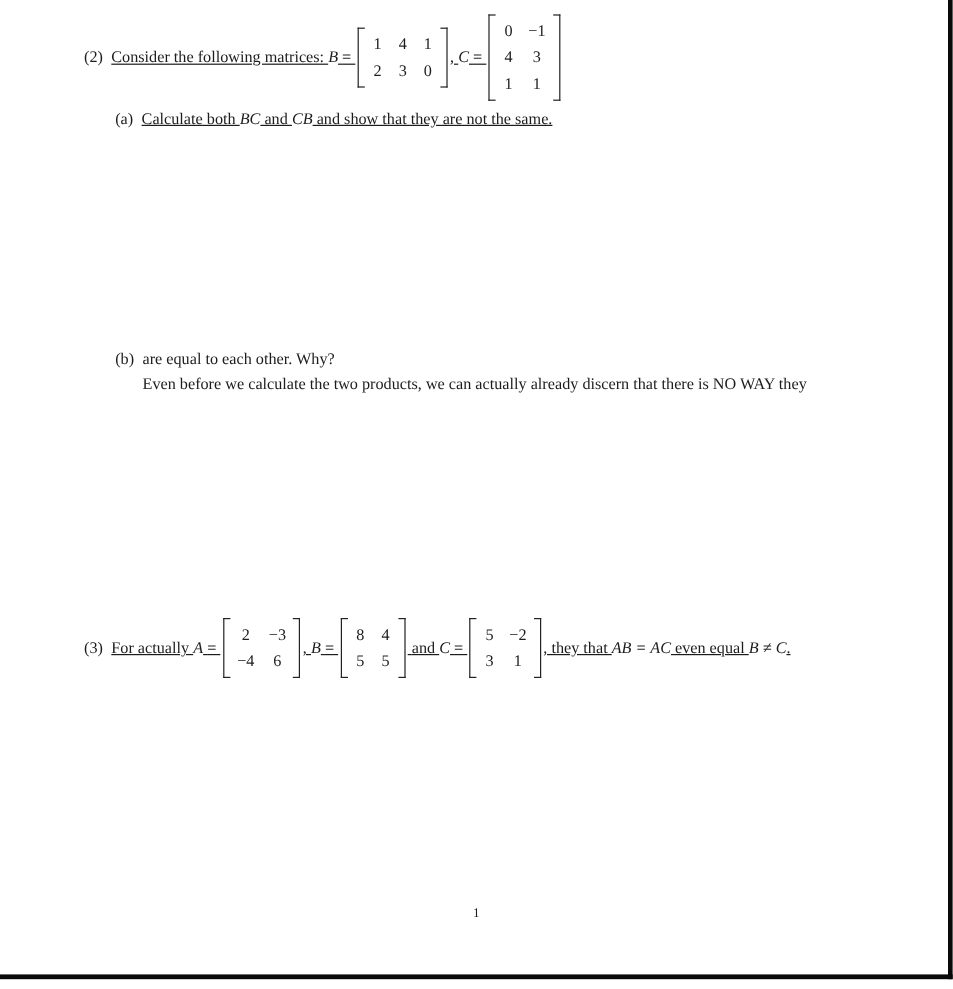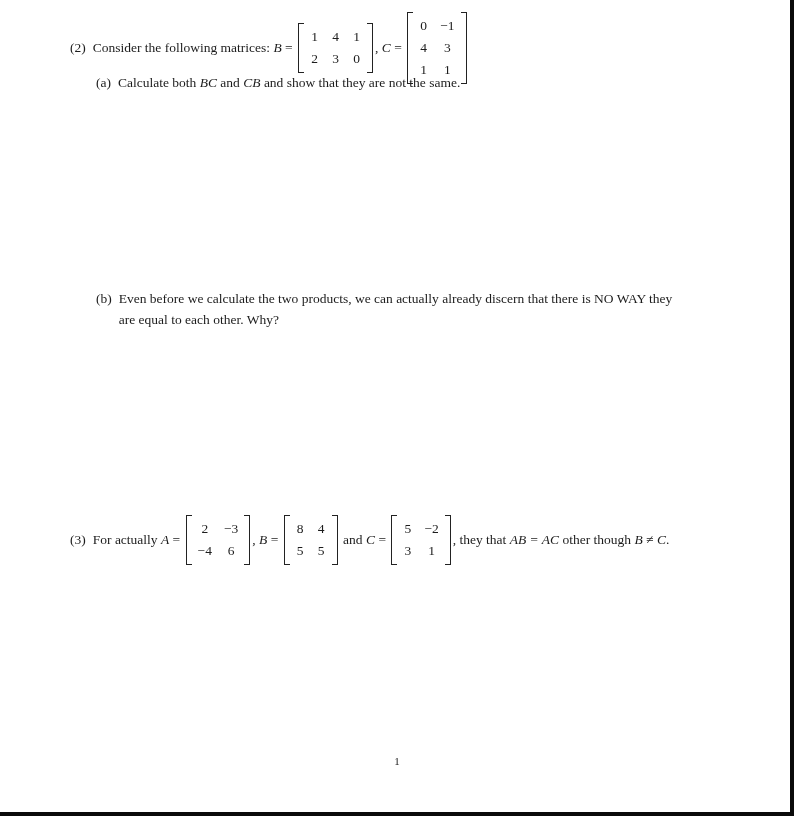--- a/index.html
+++ b/index.html
@@ -8,27 +8,27 @@
     position:relative;
     background:#ffffff;
     font-family:"Liberation Serif", serif;
     color:#1c1c1c;
     font-size:13.5px;
     overflow:hidden;
   }
   .edge-right { position:absolute; top:0; right:0; width:4px; height:816px; background:#0a0a0a; }
   .edge-bottom { position:absolute; left:0; top:812px; width:100%; height:4px; background:#0a0a0a; }
 
-  .seg { white-space:pre-wrap; }
+  .seg { white-space:pre-wrap;text-decoration:underline; }
   .it { font-style:italic; white-space:pre-wrap; }
   .plabel { margin-right:7px; white-space:pre; }
 
   
   .prob2-row { position:absolute; left:70px; top:12px; display:flex; align-items:center; }
-  .part-a    { position:absolute; left:96px; top:72px; line-height:21px; }
+  .part-a    { position:absolute; left:96px; top:88px; line-height:21px; }
   .part-b    { position:absolute; left:96px; top:288px; display:flex; align-items:flex-start; line-height:21px; }
   .prob3-row { position:absolute; left:70px; top:515px; display:flex; align-items:center; }
   .page-num  { position:absolute; left:0; top:755px; width:100%; text-align:center; font-size:11px; }
 
   
   .matrix { display:inline-flex; align-items:stretch; margin:0 2px; }
   .br { width:6px; border:1px solid #222; }
   .br.l { border-right:none; }
   .br.r { border-left:none; }
   .mgrid { display:grid; column-gap:12px; padding:3px 6px; align-content:center; }
@@ -76,22 +76,22 @@
   </span>
 </div>
 
 <div class="part-a">
   <span class="plabel">(a)</span><span class="seg">Calculate both </span><span class="it">BC</span><span class="seg"> and </span><span class="it">CB</span><span class="seg"> and show that they are not the same.</span>
 </div>
 
 <div class="part-b">
   <span class="plabel">(b)</span>
   <div>
+    <div>are equal to each other. Why?</div>
     <div>Even before we calculate the two products, we can actually already discern that there is NO WAY they</div>
-    <div>are equal to each other. Why?</div>
   </div>
 </div>
 
 <div class="prob3-row">
   <span class="plabel">(3)</span>
   <span class="seg">For actually </span>
   <span class="it">A</span>
   <span class="seg"> = </span>
 
   <span class="matrix">
@@ -130,21 +130,21 @@
       <span class="mc">5</span>
       <span class="mc">−2</span>
       <span class="mc">3</span>
       <span class="mc">1</span>
     </span>
     <span class="br r"></span>
   </span>
 
   <span class="seg">, they that </span>
   <span class="it">AB = AC</span>
-  <span class="seg"> other though </span>
+  <span class="seg"> even equal </span>
   <span class="it">B ≠ C</span>
   <span class="seg">.</span>
 </div>
 
 <div class="page-num">1</div>
 
 <div class="edge-right"></div>
 <div class="edge-bottom"></div>
 
 </body></html>

